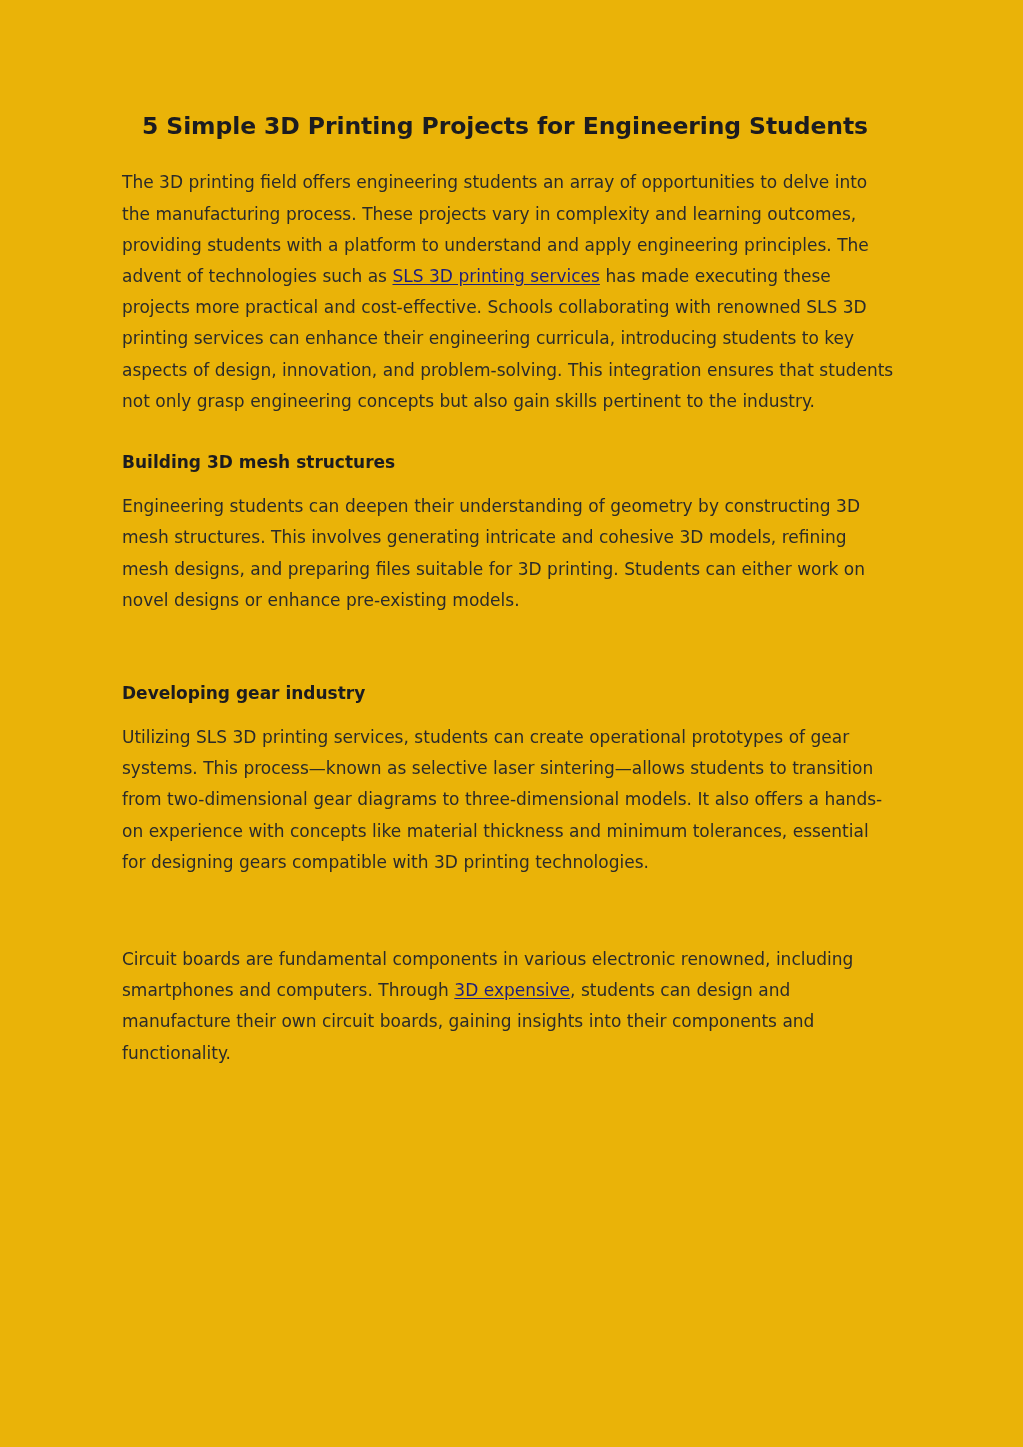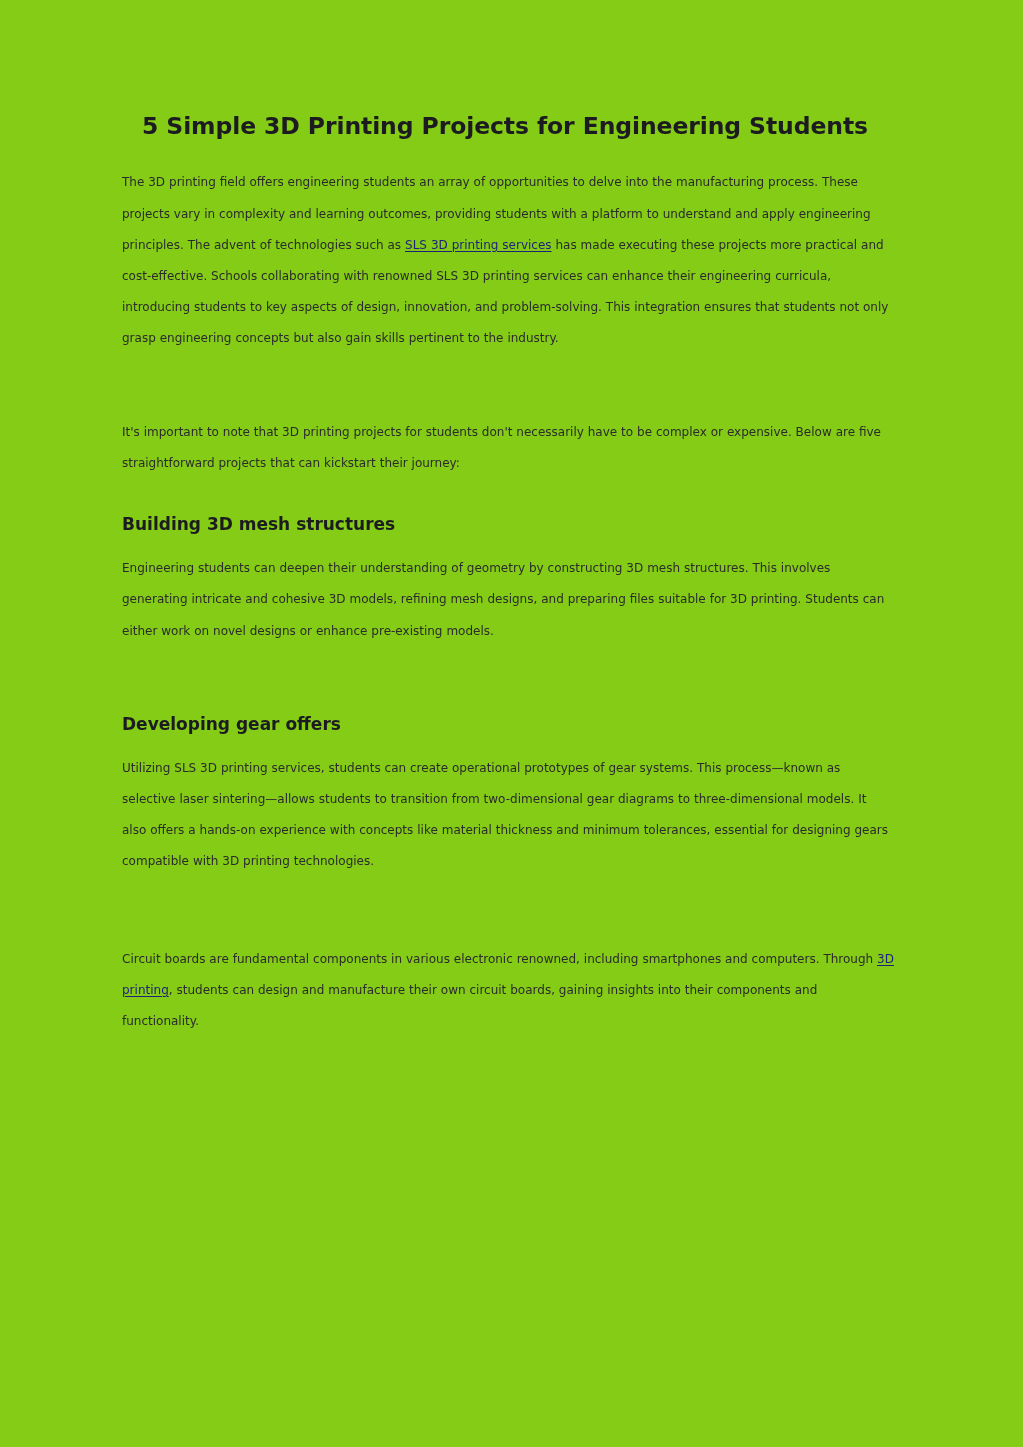--- a/index.html
+++ b/index.html
@@ -12,41 +12,41 @@
     height: 1447px;
     font-family: "DejaVu Sans", "Liberation Sans", sans-serif;
     color: #2b2b2b;
     -webkit-font-smoothing: antialiased;
     overflow: hidden;
   }
   .page {
     position: relative;
     width: 1023px;
     height: 1447px;
-    background: #84cc16;
+    background: #eab308;
     box-sizing: border-box;
   }
   .content {
     position: absolute;
     left: 122px;
     top: 112px;
     width: 772px;
   }
   .doc-title {
     font-size: 23.5px;
     font-weight: bold;
     color: #1c1c20;
     letter-spacing: -0.1px;
     line-height: 1.25;
     margin: 0 0 26px 0;
     padding-left: 20px;
     white-space: nowrap;
   }
   .para {
-    font-size: 12px;
+    font-size: 17px;
     line-height: 31.2px;
     color: #2b2b2b;
     margin: 0;
     text-align: left;
     word-spacing: 0.1px;
   }
   .para-gap-large {
     margin-top: 62px;
   }
   .section-heading {
@@ -73,30 +73,29 @@
 </head>
 <body>
 
 <div class="page">
   <div class="content">
 
     <h1 class="doc-title">5 Simple 3D Printing Projects for Engineering Students</h1>
 
     <p class="para"><span>The 3D printing field offers engineering students an array of opportunities to delve into the manufacturing process. These projects vary in complexity and learning outcomes, providing students with a platform to understand and apply engineering principles. The advent of technologies such as </span><span class="doclink">SLS 3D printing services</span><span> has made executing these projects more practical and cost-effective. Schools collaborating with renowned SLS 3D printing services can enhance their engineering curricula, introducing students to key aspects of design, innovation, and problem-solving. This integration ensures that students not only grasp engineering concepts but also gain skills pertinent to the industry.</span></p>
 
-    <p class="para para-gap-large">It's important to note that 3D printing projects for students don't necessarily have to be complex or expensive. Below are five straightforward projects that can kickstart their journey:</p>
 
     <div class="section-block section-block-first">
       <h2 class="section-heading">Building 3D mesh structures</h2>
       <p class="para">Engineering students can deepen their understanding of geometry by constructing 3D mesh structures. This involves generating intricate and cohesive 3D models, refining mesh designs, and preparing files suitable for 3D printing. Students can either work on novel designs or enhance pre-existing models.</p>
     </div>
 
     <div class="section-block">
-      <h2 class="section-heading">Developing gear offers</h2>
+      <h2 class="section-heading">Developing gear industry</h2>
       <p class="para">Utilizing SLS 3D printing services, students can create operational prototypes of gear systems. This process—known as selective laser sintering—allows students to transition from two-dimensional gear diagrams to three-dimensional models. It also offers a hands-on experience with concepts like material thickness and minimum tolerances, essential for designing gears compatible with 3D printing technologies.</p>
     </div>
 
     <div class="section-block">
-      <p class="para"><span>Circuit boards are fundamental components in various electronic renowned, including smartphones and computers. Through </span><span class="doclink">3D printing</span><span>, students can design and manufacture their own circuit boards, gaining insights into their components and functionality.</span></p>
+      <p class="para"><span>Circuit boards are fundamental components in various electronic renowned, including smartphones and computers. Through </span><span class="doclink">3D expensive</span><span>, students can design and manufacture their own circuit boards, gaining insights into their components and functionality.</span></p>
     </div>
 
   </div>
 </div>
 
 </body></html>

